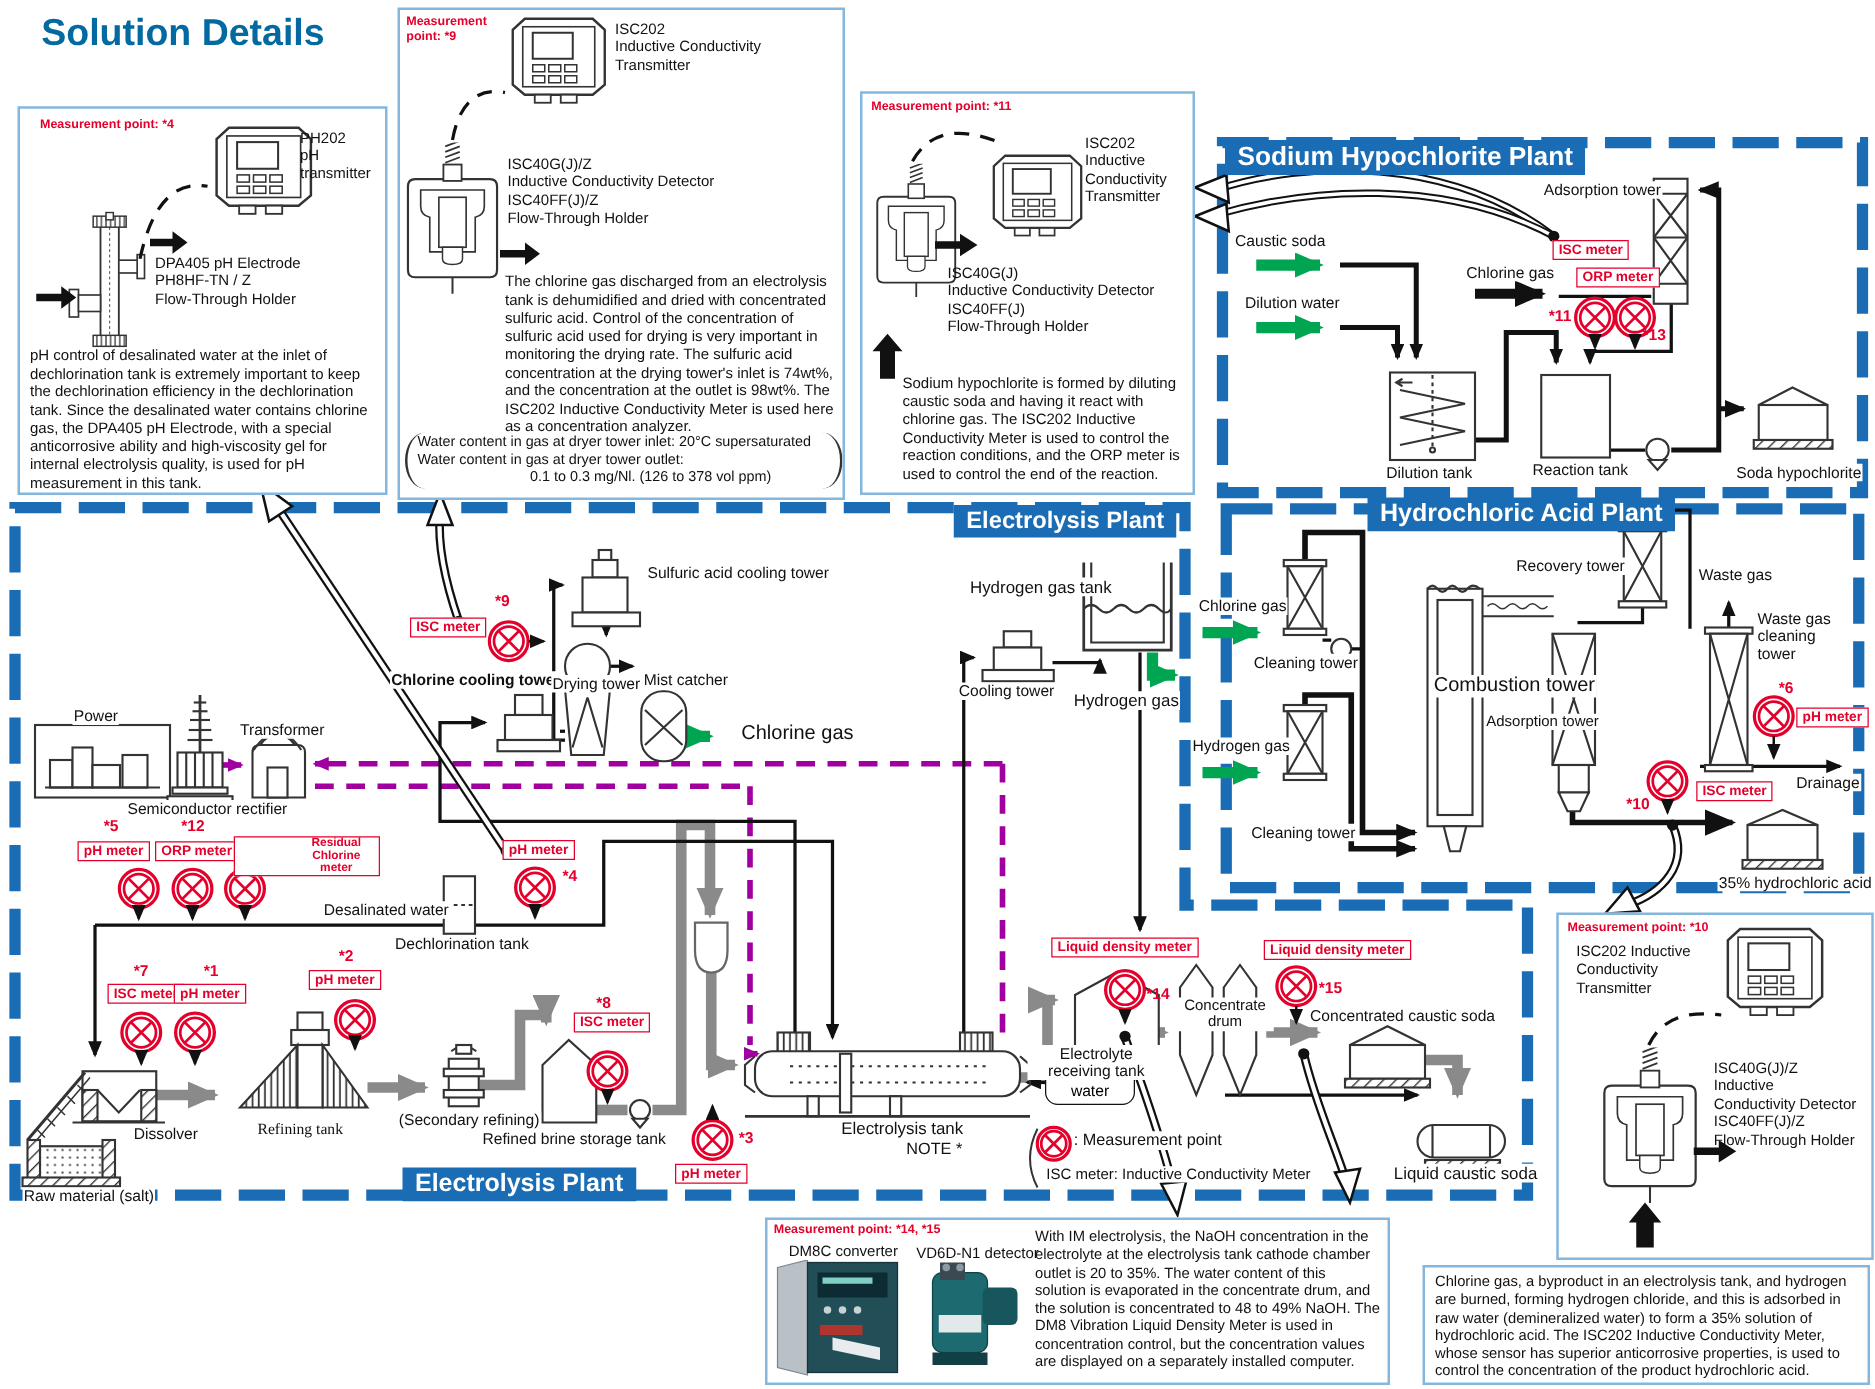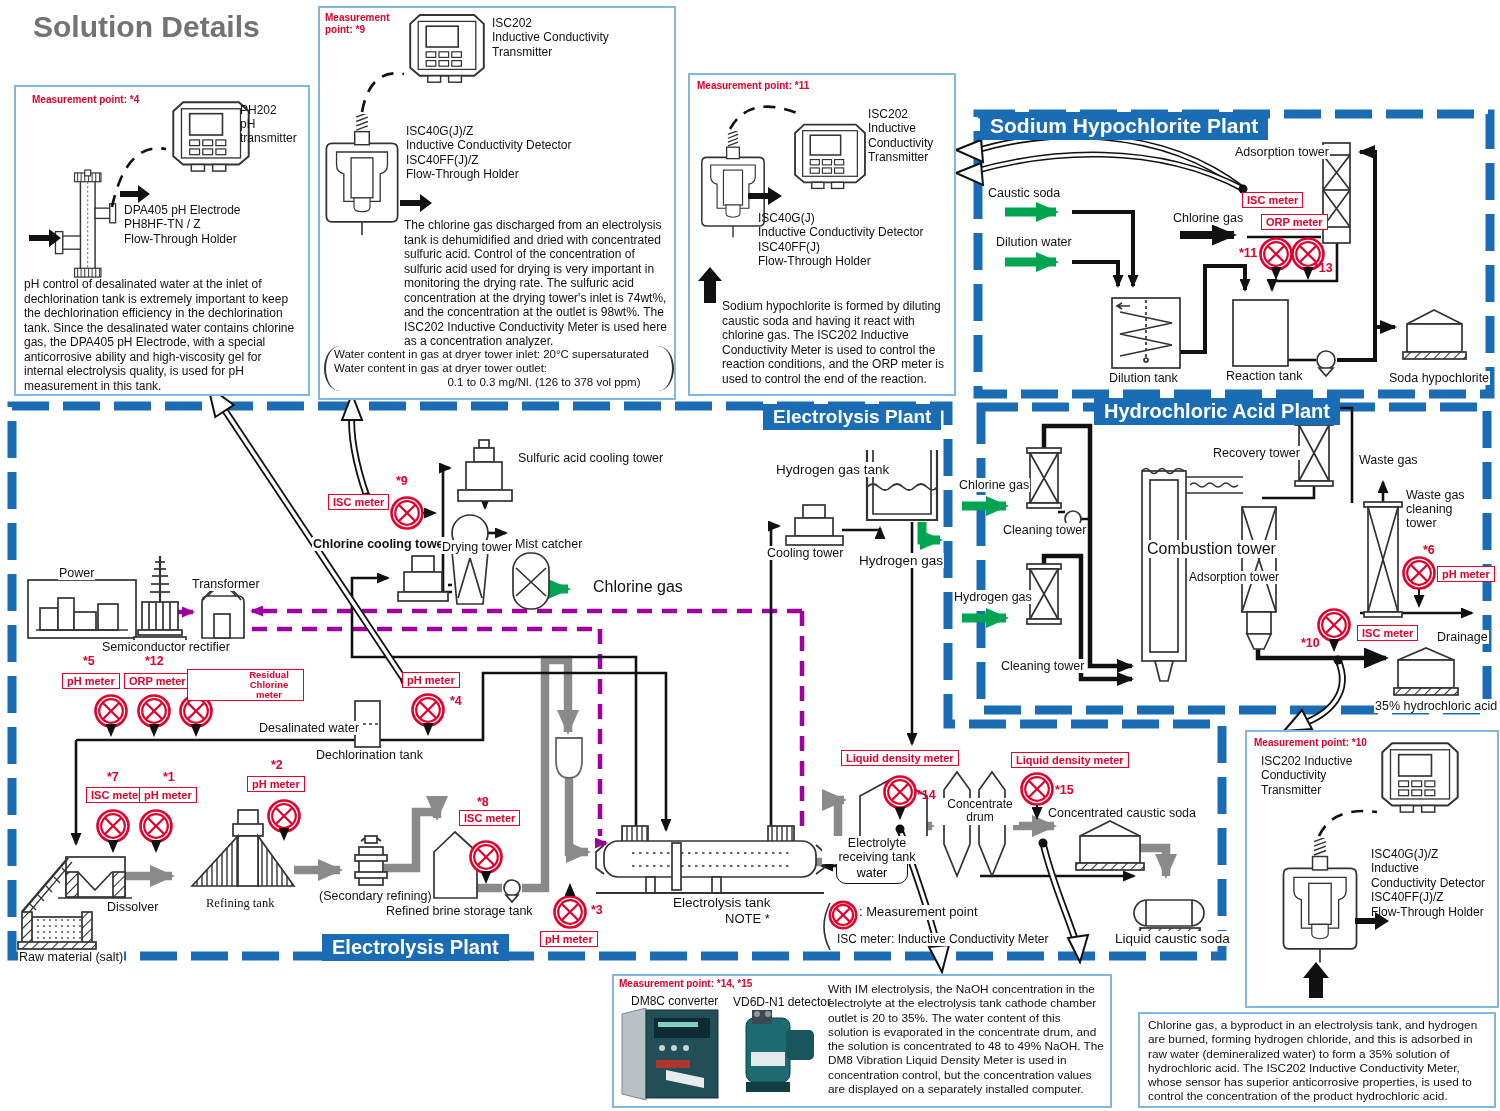--- a/index.html
+++ b/index.html
@@ -9,21 +9,21 @@
   .rbox{position:absolute;z-index:3;border:1.6px solid #e4002b;color:#e4002b;background:#fff;font-weight:bold;font-size:11px;line-height:1.1;padding:1px 4px;white-space:nowrap;}
   .rbox.sm{font-size:9.5px;white-space:normal;width:66px;text-align:center;padding:0 1px;line-height:1.05;}
   .star{position:absolute;z-index:3;color:#e4002b;font-weight:bold;font-size:12.5px;background:transparent;}
   .tab{position:absolute;z-index:4;background:#1a6db4;color:#fff;font-weight:bold;padding:2px 10px;white-space:nowrap;}
   .callout{position:absolute;z-index:5;background:#fff;border:2px solid #85b7dd;}
   .callout .ttl{position:absolute;color:#e4002b;font-weight:bold;font-size:10px;white-space:pre-line;line-height:1.15;}
   .callout .txt{position:absolute;color:#111;font-size:12px;line-height:1.2;white-space:pre-line;}
   .callout .para{position:absolute;color:#111;font-size:12px;line-height:1.21;}
   .pnote{position:absolute;border-left:2px solid #333;border-right:2px solid #333;border-radius:16px/50%;font-size:11.5px;line-height:1.2;color:#111;padding:2px 8px;}
   .bubble{position:absolute;z-index:3;border:1.6px solid #111;border-radius:10px;background:#fff;font-size:12.5px;line-height:1.1;text-align:center;padding:2px 4px;white-space:pre-line;}
-  .heading{position:absolute;z-index:3;font-size:30px;font-weight:bold;color:#737373;}
+  .heading{position:absolute;z-index:3;font-size:30px;font-weight:bold;color:#0369a1;}
 </style>
 </head>
 <body>
 
 <div id="stage">
 
 <svg id="art" width="1500" height="1111" viewBox="0 0 1500 1111">
 <defs>
   <marker id="mB" markerUnits="userSpaceOnUse" markerWidth="13" markerHeight="11" refX="11" refY="5.5" orient="auto">
           <path d="M0,0 L13,5.5 L0,11 Z" fill="#111"></path>
@@ -601,21 +601,21 @@
 Inductive Conductivity
 Transmitter</div>
   <div class="txt" style="left:86px;top:116px">ISC40G(J)/Z
 Inductive Conductivity Detector
 ISC40FF(J)/Z
 Flow-Through Holder</div>
   <div class="para" style="left:84px;top:210px;width:264px">The chlorine gas discharged from an electrolysis tank is dehumidified and dried with concentrated sulfuric acid.  Control of the concentration of sulfuric acid used for drying is very important in monitoring the drying rate.  The sulfuric acid concentration at the drying tower's inlet is 74wt%, and the concentration at the outlet is 98wt%.  The ISC202 Inductive Conductivity Meter is used here as a concentration analyzer.</div>
   <div class="pnote" style="left:4px;top:338px;width:330px">
     <span>Water content in gas at dryer tower inlet: 20°C supersaturated</span><br>
     <span>Water content in gas at dryer tower outlet:</span><br>
-    <span style="display:block;text-align:center;padding-left:90px">0.1 to 0.3 mg/Nl. (126 to 378 vol ppm)</span>
+    <span style="display:block;text-align:left;padding-left:90px">0.1 to 0.3 mg/Nl. (126 to 378 vol ppm)</span>
   </div>
 </div>
 
 <div class="callout" style="left:688px;top:73px;width:264px;height:319px">
   <div class="ttl" style="left:7px;top:5px">Measurement point: *11</div>
   <svg width="264" height="240" style="position:absolute;left:0;top:0">
     <use href="#sym-transmitter" x="102" y="45" width="76" height="70"></use>
     <use href="#sym-detector" x="8" y="56" width="70" height="110"></use>
     <path d="M40,54 Q60,18 112,40" fill="none" stroke="#111" stroke-width="2.6" stroke-dasharray="12 9"></path>
     <polygon points="58,118 78,118 78,112 92,121 78,130 78,124 58,124" fill="#111"></polygon>
@@ -722,21 +722,21 @@
     <div class="lbl" style="left: 953px; top: 590px;">Hydrogen gas</div>
     <div class="lbl" style="left: 1002px; top: 523px;">Cleaning tower</div>
     <div class="lbl" style="left: 1000px; top: 659px;">Cleaning tower</div>
     <div class="lbl" style="left: 1146px; top: 540px; font-size: 16px;">Combustion tower</div>
     <div class="lbl" style="left: 1188px; top: 571px; font-size: 12px;">Adsorption tower</div>
     <div class="lbl" style="left: 1212px; top: 446px;">Recovery tower</div>
     <div class="lbl" style="left: 1358px; top: 453px;">Waste gas</div>
     <div class="lbl" style="left: 1405px; top: 488px; width: 72px;">Waste gas
 cleaning
 tower</div>
-    <div class="lbl" style="left: 1436px; top: 619px; margin-top: 11px;">Drainage</div>
+    <div class="lbl" style="left: 1436px; top: 619px;">Drainage</div>
     <div class="lbl" style="left: 1374px; top: 699px;">35% hydrochloric acid</div>
     <div class="rbox" style="left: 62px; top: 673px;">pH meter</div>
     <div class="rbox" style="left: 124px; top: 673px;">ORP meter</div>
     <div class="rbox sm" style="left: 187px; top: 669px; padding-left: 48px;">Residual Chlorine meter</div>
     <div class="rbox" style="left: 402px; top: 672px;">pH meter</div>
     <div class="rbox" style="left: 328px; top: 494px;">ISC meter</div>
     <div class="rbox" style="left: 86px; top: 787px;">ISC meter</div>
     <div class="rbox" style="left: 139px; top: 787px;">pH meter</div>
     <div class="rbox" style="left: 247px; top: 776px;">pH meter</div>
     <div class="rbox" style="left: 459px; top: 810px;">ISC meter</div>

